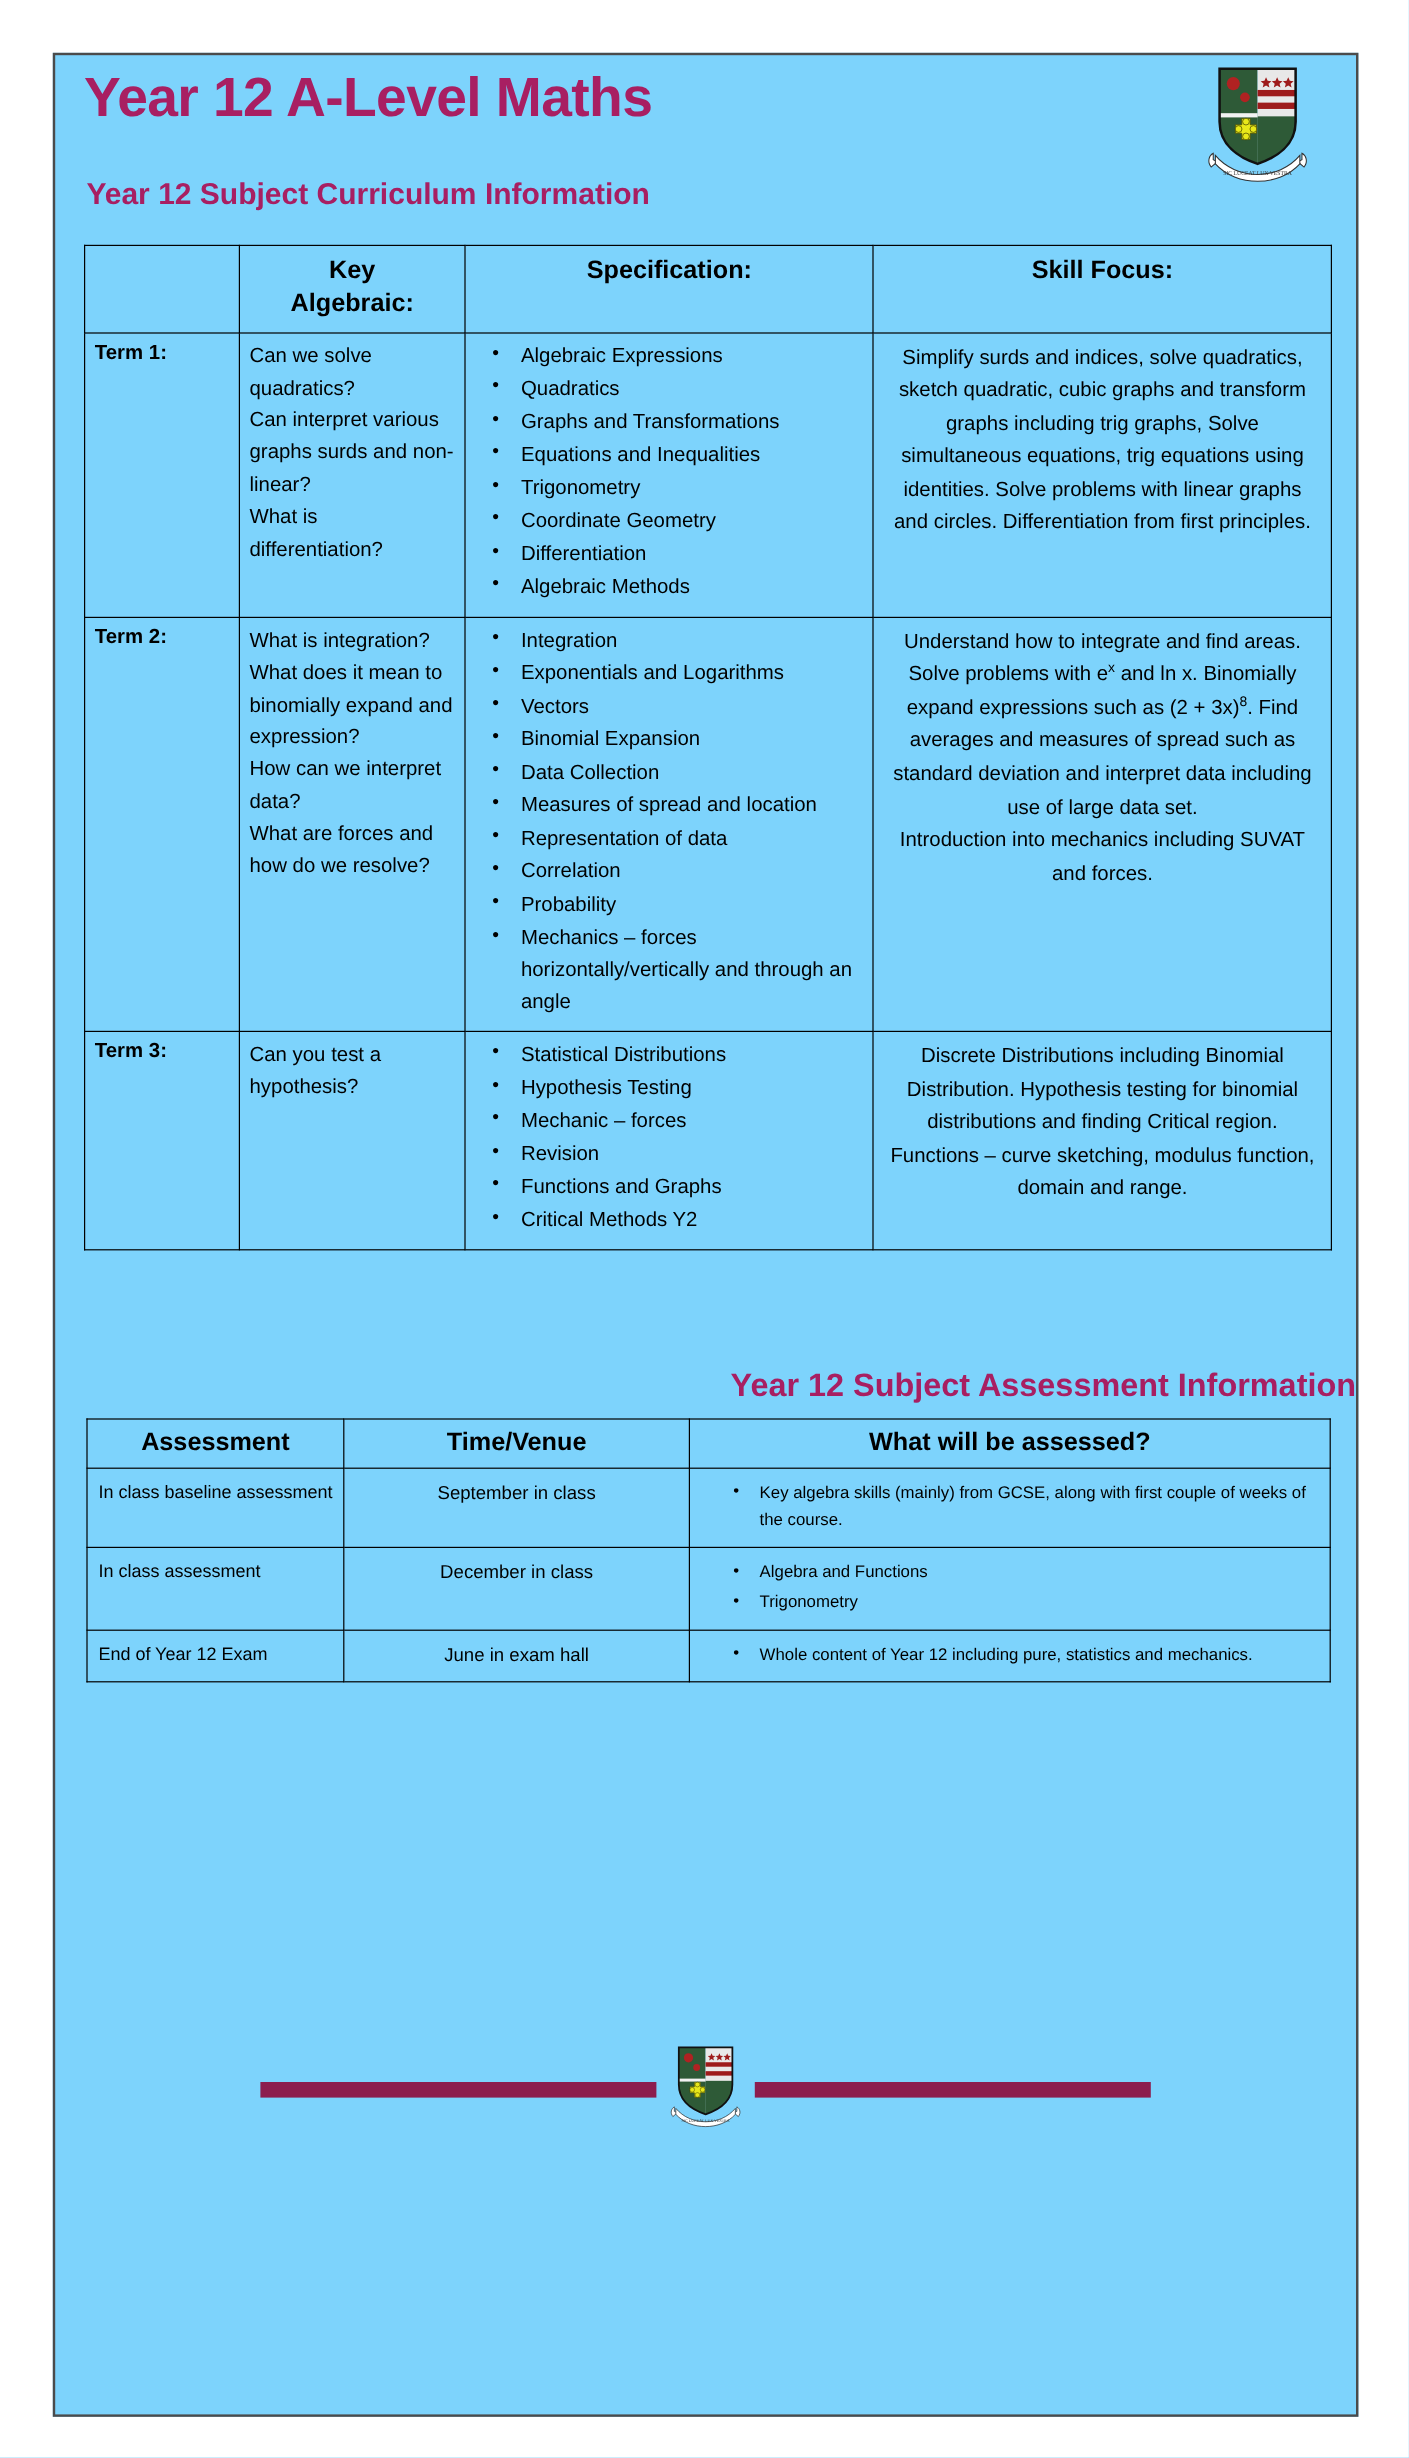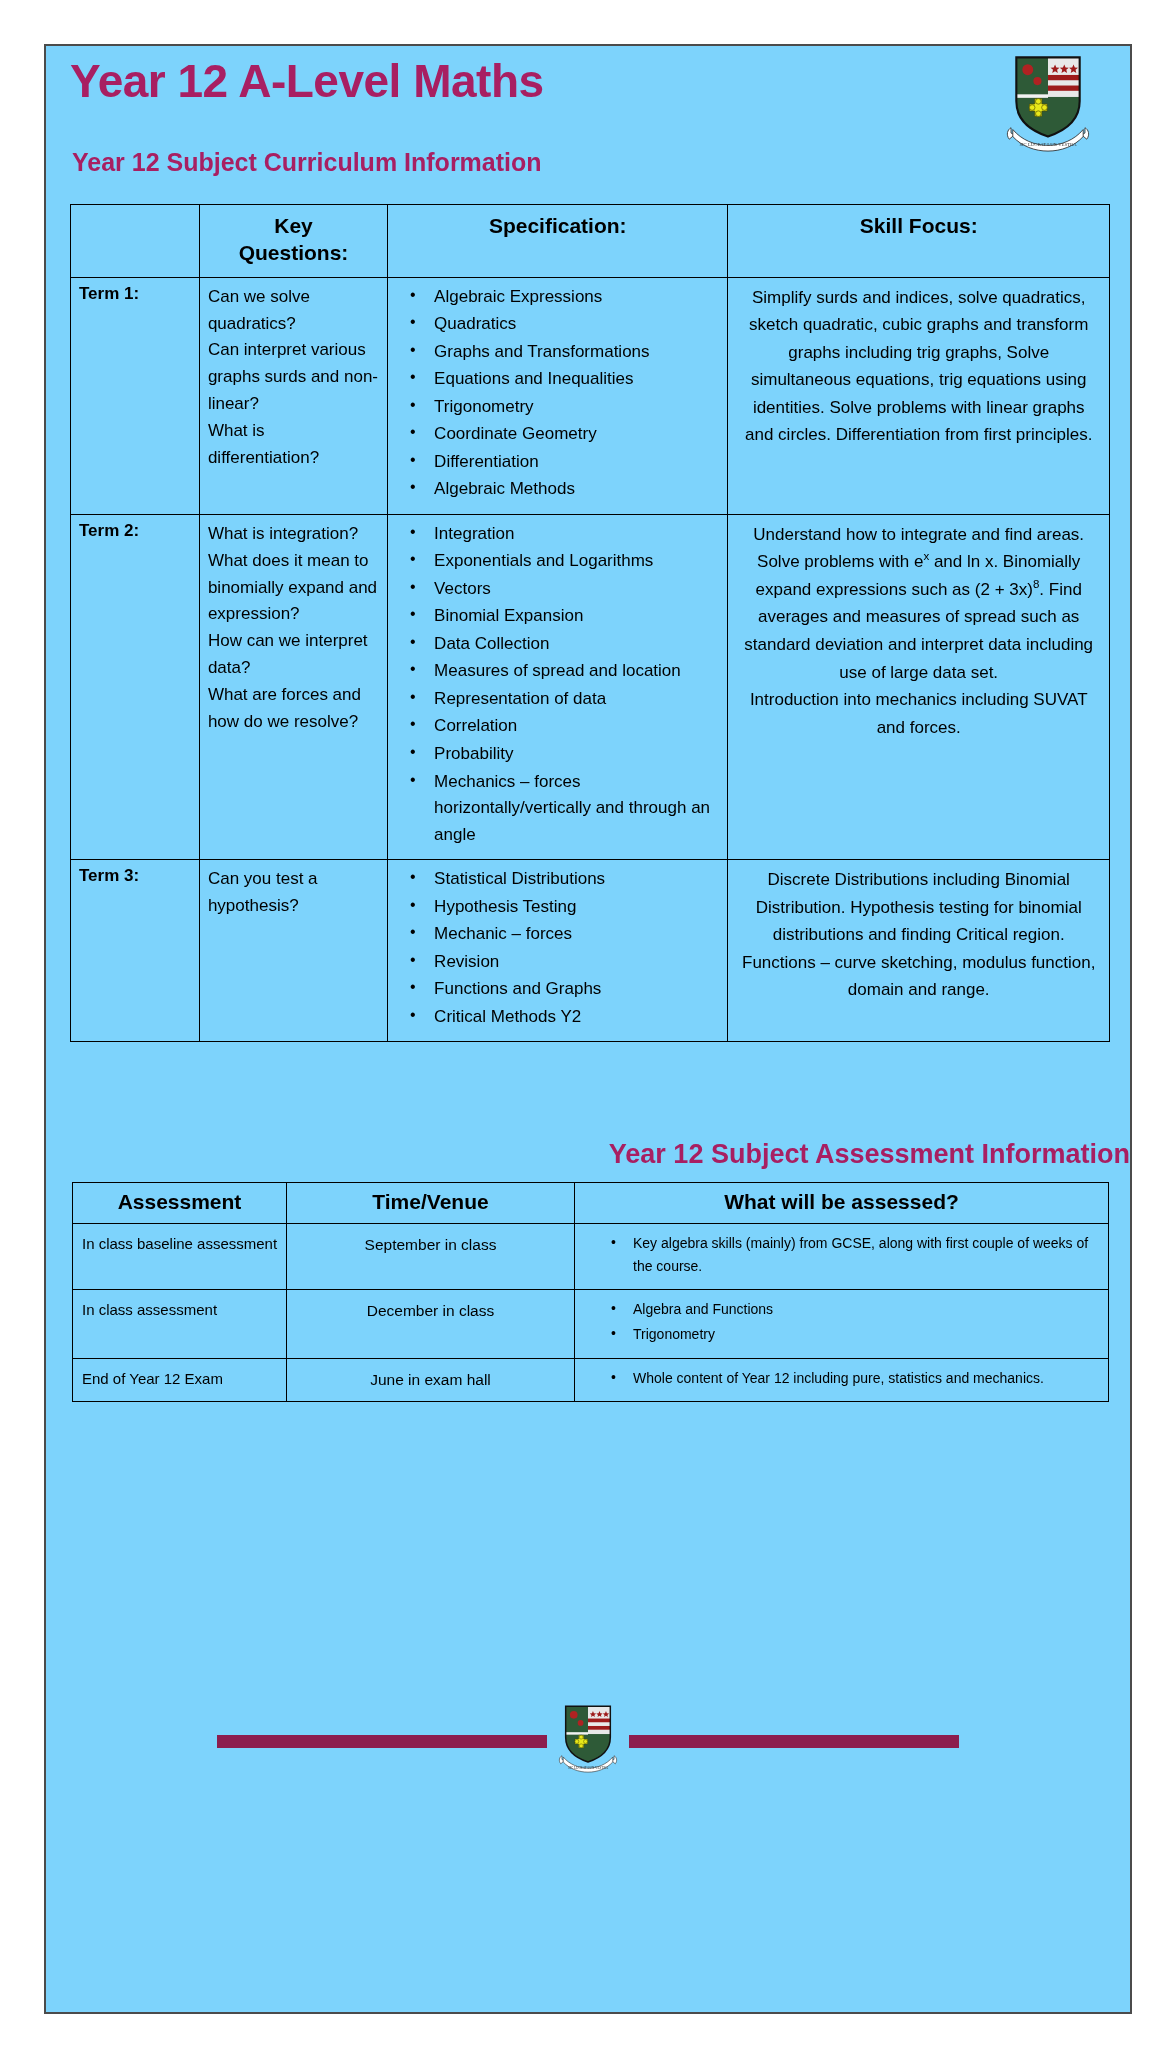--- a/index.html
+++ b/index.html
@@ -231,21 +231,21 @@
       <col class="col-term">
         <col class="col-key">
         <col class="col-spec">
         <col class="col-skill">
     </colgroup>
     <thead>
       <tr>
         <th></th>
         <th>
           <span>Key</span><br>
-          <span>Questions:</span>
+          <span>Algebraic:</span>
         </th>
         <th>Specification:</th>
         <th>Skill Focus:</th>
       </tr>
     </thead>
     <tbody>
 
       <tr>
         <td class="term-cell">Term 1:</td>
         <td class="key-cell">

